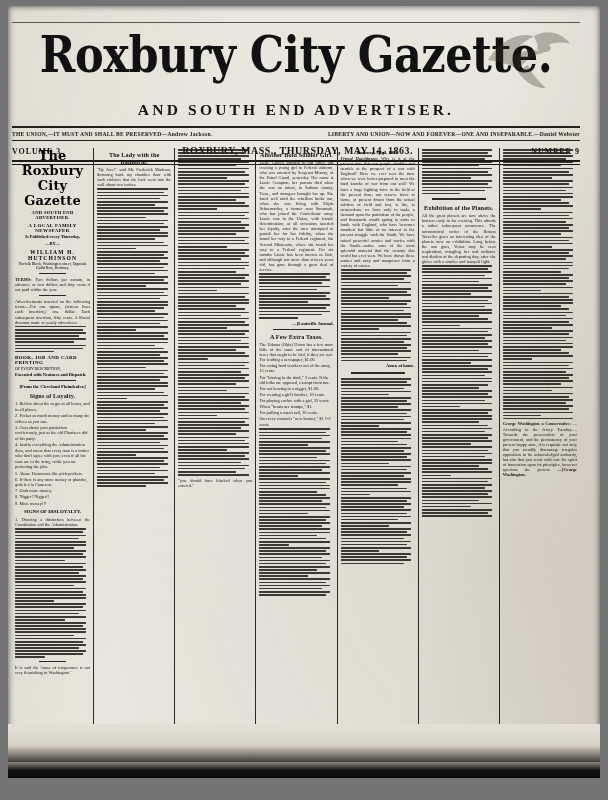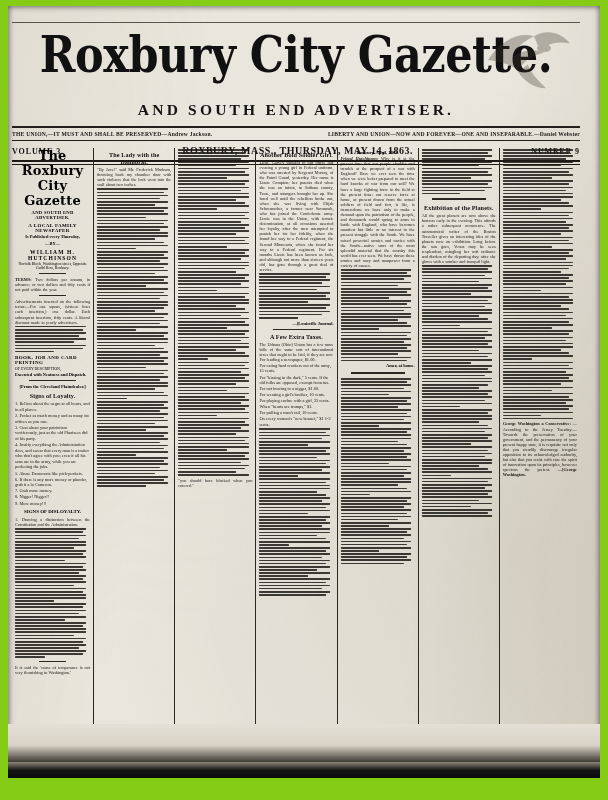--- a/index.html
+++ b/index.html
@@ -2,21 +2,21 @@
 <html><head>
 <meta charset="utf-8">
 <style>
   html,body{margin:0;padding:0;}
   body{
     width:608px;height:800px;overflow:hidden;
     background:#070707;
     font-family:"Liberation Serif",serif;
   }
   
-  #scan{position:relative;width:608px;height:800px;background:#84cc16;}
+  #scan{position:relative;width:608px;height:800px;background:#737373;}
   #page{
     position:absolute;left:8px;top:6px;width:592px;height:772px;
     background:#e9e6dd;
     box-shadow:0 0 6px rgba(0,0,0,.7) inset;
   }
   
   #page:before{
     content:"";position:absolute;inset:0;pointer-events:none;
     background:
       radial-gradient(ellipse at 18% 12%, rgba(255,255,255,.55), rgba(255,255,255,0) 55%),

